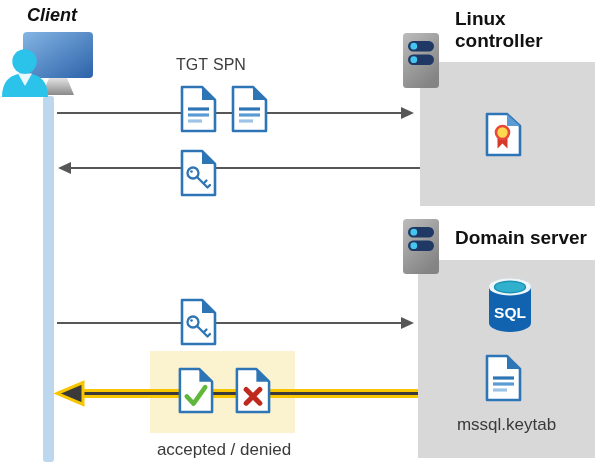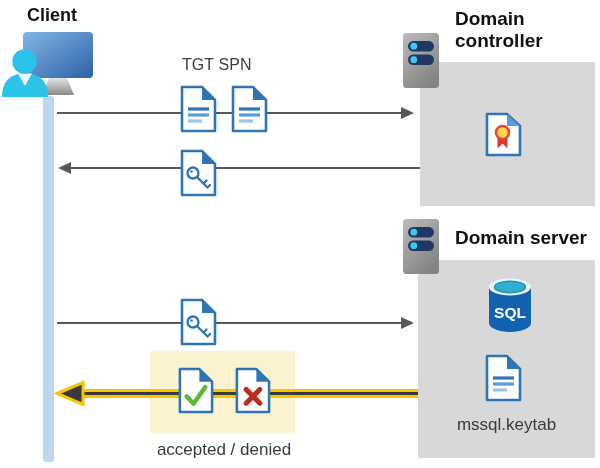--- a/index.html
+++ b/index.html
@@ -18,24 +18,24 @@
   .lifeline{left:43px;top:96px;width:11px;height:366px;background:#BDD7EE;border-radius:3px;}
   
   .mline{height:2px;background:#575757;}
   .head-r{width:0;height:0;border-top:6px solid transparent;border-bottom:6px solid transparent;border-left:13px solid #575757;}
   .head-l{width:0;height:0;border-top:6px solid transparent;border-bottom:6px solid transparent;border-right:13px solid #575757;}
   
   .yshaft{left:74px;top:389px;width:344px;height:8.5px;background:#F7C600;}
   .ycore{left:74px;top:392px;width:344px;height:2.8px;background:#3A3A3A;}
   
   .title{font-weight:bold;color:#111;font-size:19px;line-height:1.15;}
-  .client-title{left:27px;top:5px;font-size:18px;}
+  .client-title{left:27px;top:5px;font-size:18px;font-style:italic;}
   .dc-title{left:455px;top:8px;width:110px;}
   .linux-title{left:455px;top:227px;width:140px;}
-  .small-lbl{font-size:16px;color:#3D3D3D;text-align:center;}
+  .small-lbl{font-size:16px;color:#3D3D3D;}
   .tgt-lbl{left:176px;top:56px;width:44px;}
   .spn-lbl{left:213px;top:56px;width:44px;}
   .keytab-lbl{left:418px;top:415px;width:177px;font-size:17px;color:#3A3A3A;text-align:center;}
   .result-lbl{left:136px;top:440px;width:176px;font-size:17px;color:#3A3A3A;text-align:center;}
   svg{display:block;}
 </style>
 </head>
 <body>
 
 <div id="canvas">
@@ -169,20 +169,20 @@
 
   <svg class="abs" style="left:0px;top:28px;" width="105" height="72" viewBox="0 0 105 72">
     <rect x="23" y="4" width="70" height="46" rx="4" fill="url(#gmon)"></rect>
     <path d="M49,50 L67,50 L74,67 L42,67 Z" fill="url(#gstand)"></path>
     <path d="M2,69 Q2,46 25,45 Q48,46 48,69 Z" fill="#2BC3EA"></path>
     <path d="M18,45.5 L32,45.5 L25,58 Z" fill="#EAF8FD"></path>
     <circle cx="24.5" cy="33.5" r="12.2" fill="#2BC3EA"></circle>
   </svg>
 
   <div class="abs title client-title">Client</div>
-  <div class="abs title dc-title">Domain controller</div>
+  <div class="abs title dc-title">Linux controller</div>
   <div class="abs title linux-title">Domain server</div>
   <div class="abs small-lbl tgt-lbl">TGT</div>
   <div class="abs small-lbl spn-lbl">SPN</div>
   <div class="abs result-lbl">accepted / denied</div>
   <div class="abs keytab-lbl">mssql.keytab</div>
 
 </div>
 
 </body></html>

